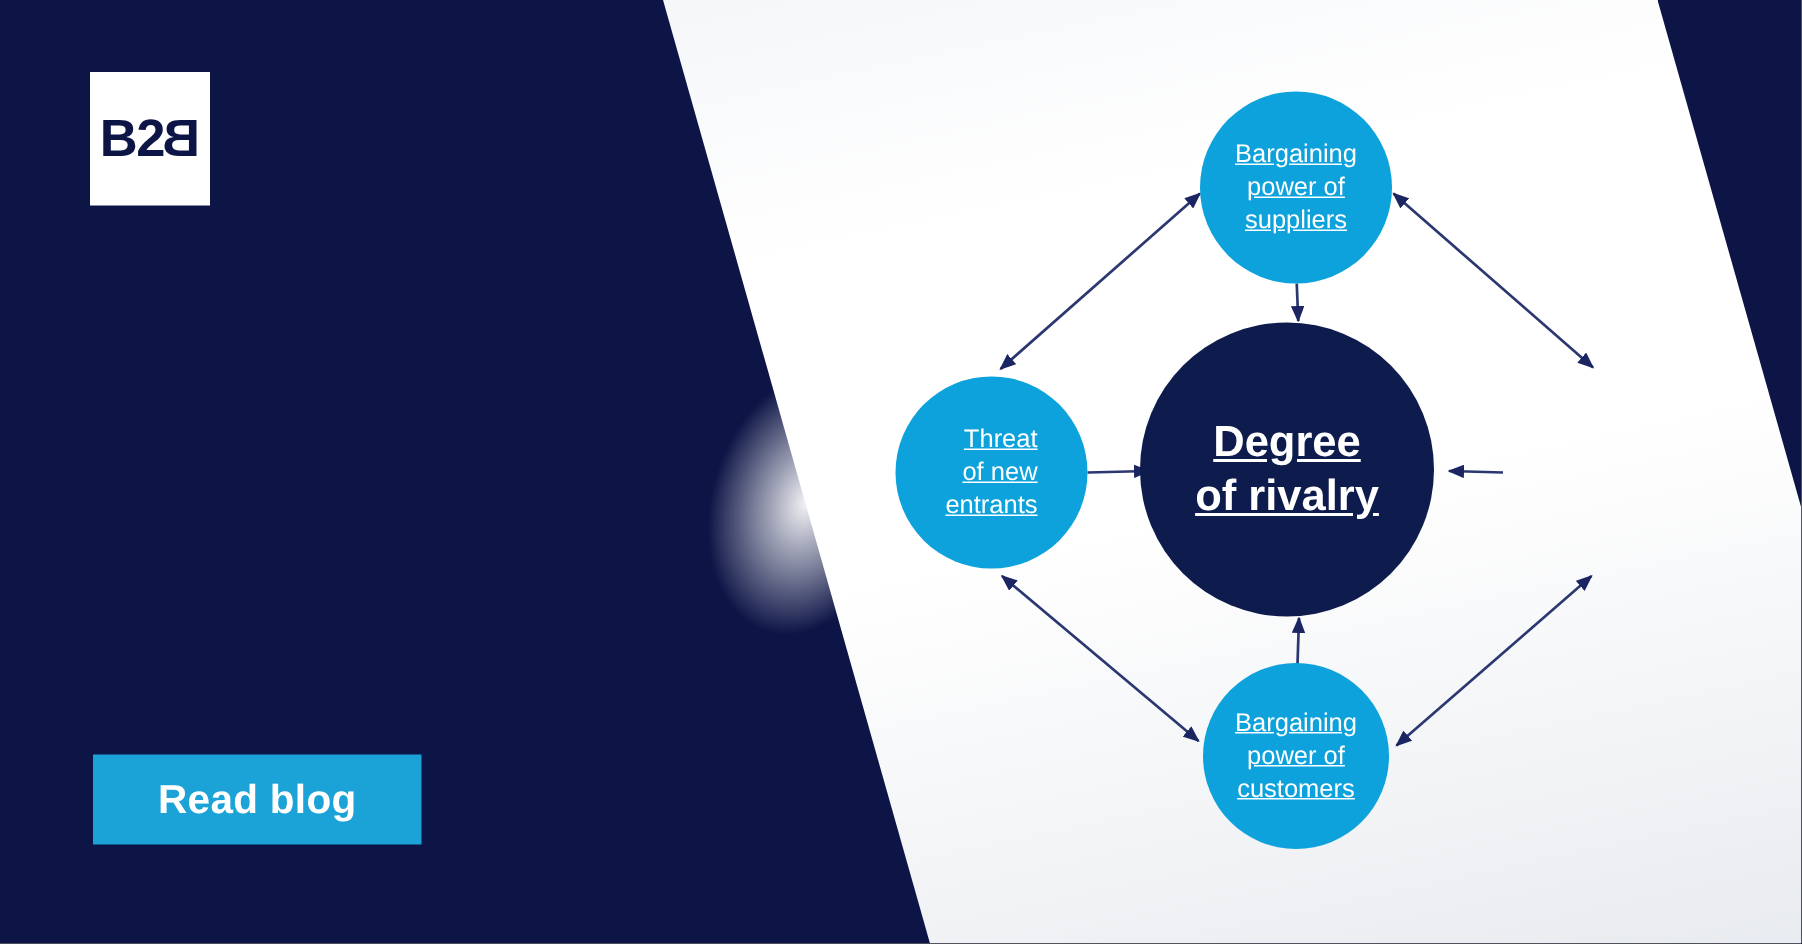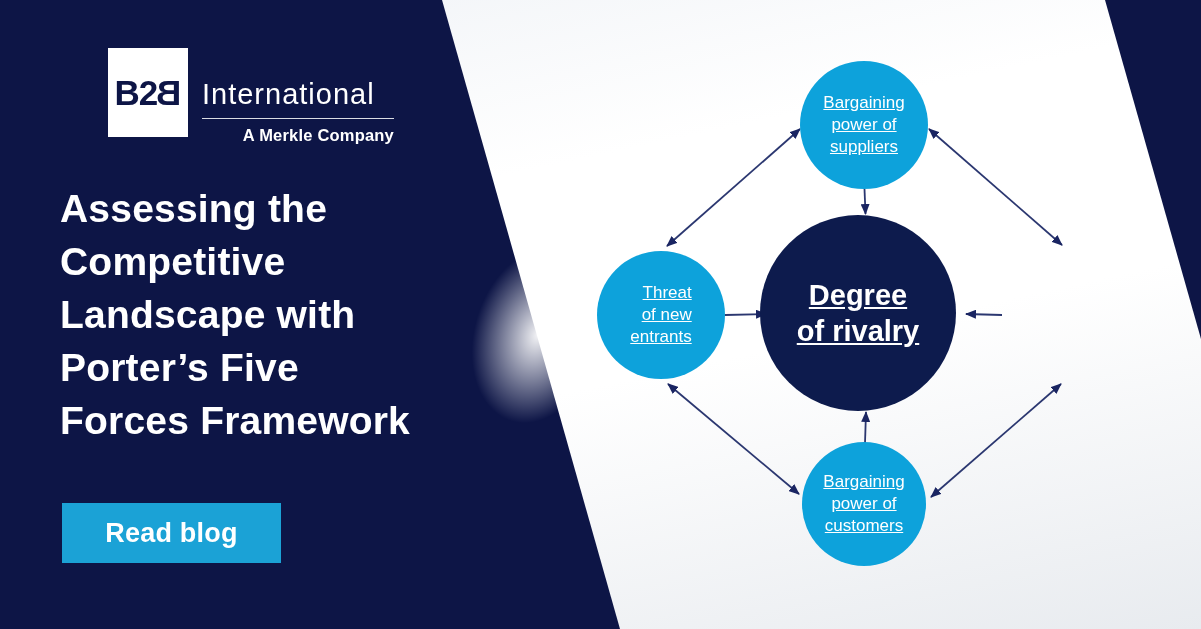--- a/index.html
+++ b/index.html
@@ -37,21 +37,21 @@
     position: absolute; inset: 0;
     background: #0d1546;
     clip-path: polygon(1105px 0, 1201px 0, 1201px 339px);
   }
 
   
   .logo { position: absolute; left: 60px; top: 48px; display: flex; color: #fff; }
   .logo-square {
     width: 80px; height: 89px; background: #ffffff;
     display: flex; align-items: center; justify-content: center;
-    color: #0d1546; font-weight: 700; font-size: 35px; letter-spacing: -1px; margin-left: 48px;
+    color: #0d1546; font-weight: 700; font-size: 35px; letter-spacing: -1px;
   }
   .logo-square .mirrored { display: inline-block; transform: scaleX(-1); }
   .logo-right { margin-left: 14px; padding-top: 30px; width: 192px; }
   .logo-name {
     font-size: 29px; font-weight: 300; letter-spacing: 1px;
     padding-bottom: 7px; border-bottom: 1px solid rgba(255,255,255,0.85);
     white-space: nowrap;
   }
   .logo-tagline {
     font-size: 16.5px; font-weight: 700; text-align: right;
@@ -97,31 +97,22 @@
 
   <div class="navy-panel"></div>
   <div class="edge-flare"></div>
   <div class="corner-wedge"></div>
 
   <div class="logo">
     <div class="logo-square">
       <span>B2</span>
         <span class="mirrored">B</span>
     </div>
-    <div class="logo-right">
-      <div class="logo-name">International</div>
-      <div class="logo-tagline">A Merkle Company</div>
-    </div>
   </div>
 
-  <h1 class="headline">Assessing the
-Competitive
-Landscape with
-Porter’s Five
-Forces Framework</h1>
 
   <button class="cta">Read blog</button>
 
   <svg class="arrows" width="1201" height="629" viewBox="0 0 1201 629">
     <defs>
       <marker id="ah" markerUnits="userSpaceOnUse" markerWidth="11" markerHeight="9" refX="10" refY="4.5" orient="auto-start-reverse">
         <path d="M0,0 L11,4.5 L0,9 Z" fill="#1a2562"></path>
       </marker>
     </defs>
     <g stroke="#2b3770" stroke-width="1.8" fill="none">

